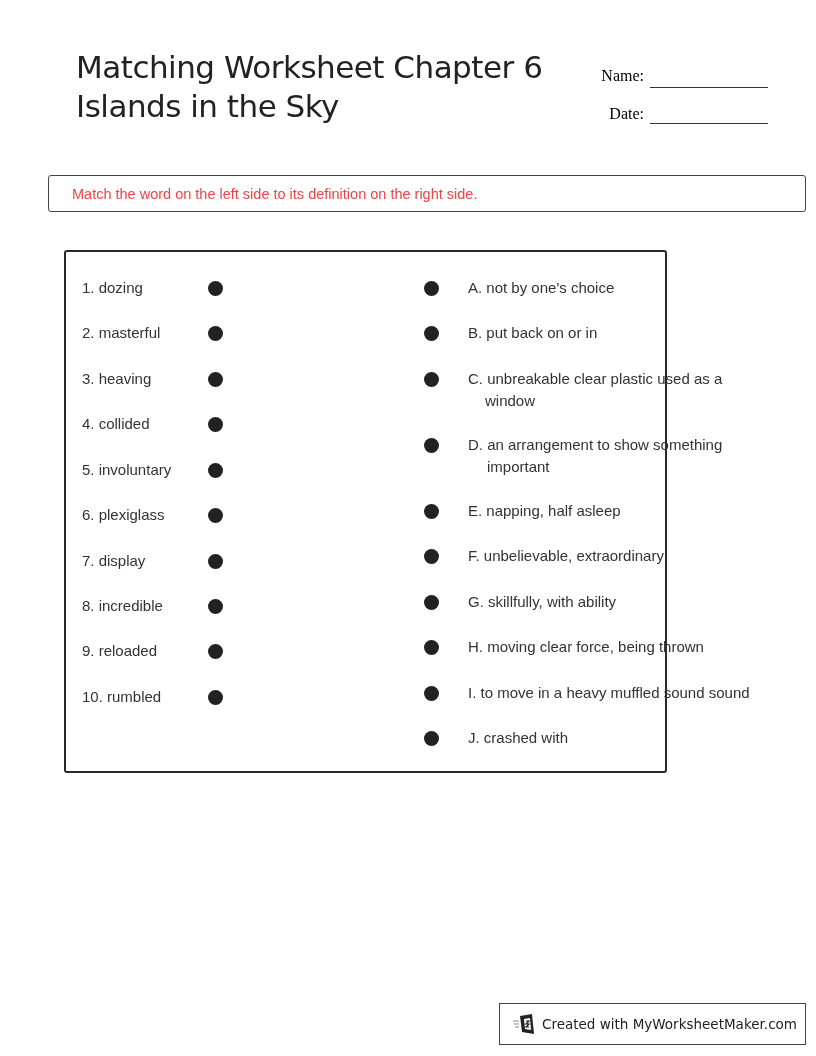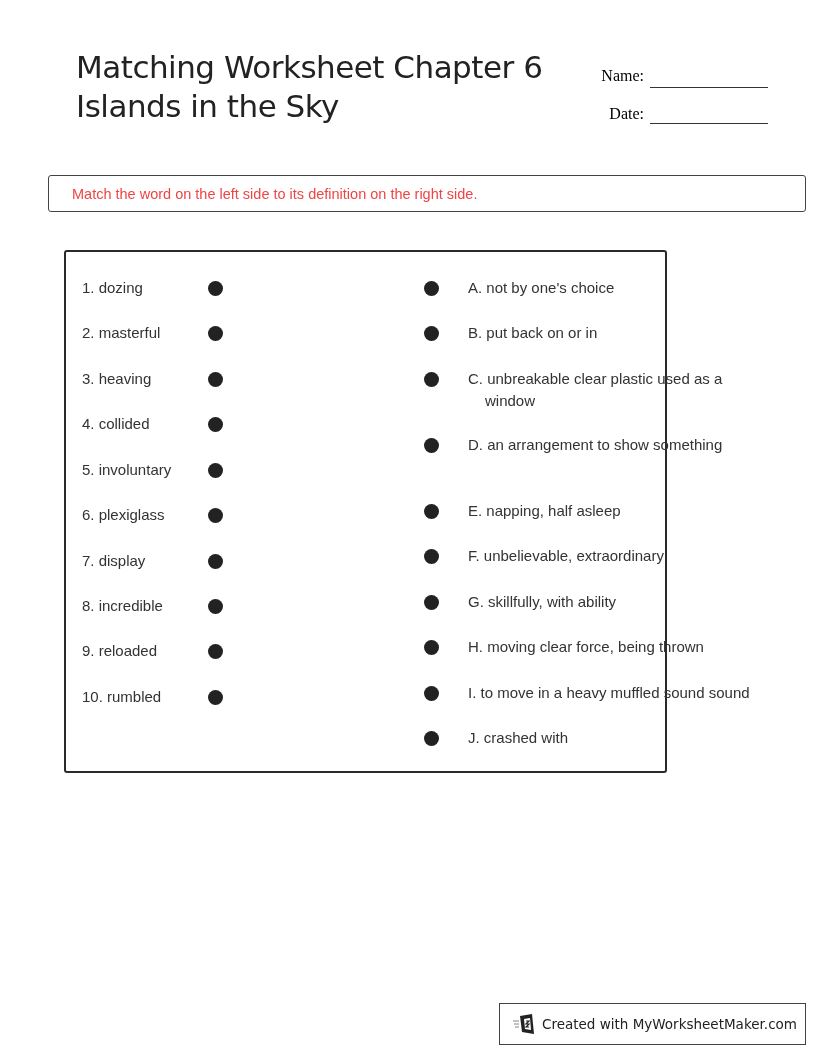--- a/index.html
+++ b/index.html
@@ -201,20 +201,21 @@
     <span class="dot" style="left:358px;top:4px;"></span>
     <span class="def-text">
       <span>C. unbreakable clear plastic used as a</span>
       <span class="cont">window</span>
     </span>
   </div>
   <div class="row" style="top:182px;left:0;width:716px;">
     <span class="dot" style="left:358px;top:4px;"></span>
     <span class="def-text">
       <span>D. an arrangement to show something</span>
+      <span class="cont" style="padding-left:19px;">important</span>
     </span>
   </div>
   <div class="row" style="top:248px;left:0;width:716px;">
     <span class="dot" style="left:358px;top:4px;"></span>
     <span class="def-text">
       <span>E. napping, half asleep</span>
     </span>
   </div>
   <div class="row" style="top:293px;left:0;width:716px;">
     <span class="dot" style="left:358px;top:4px;"></span>

